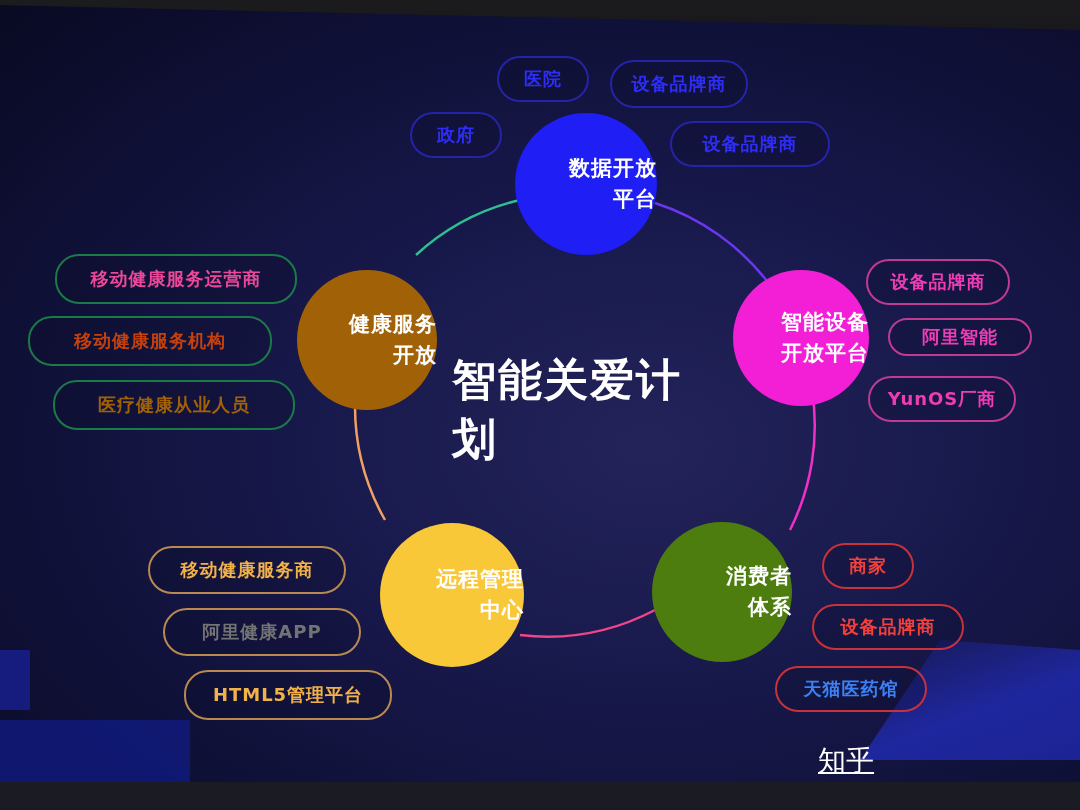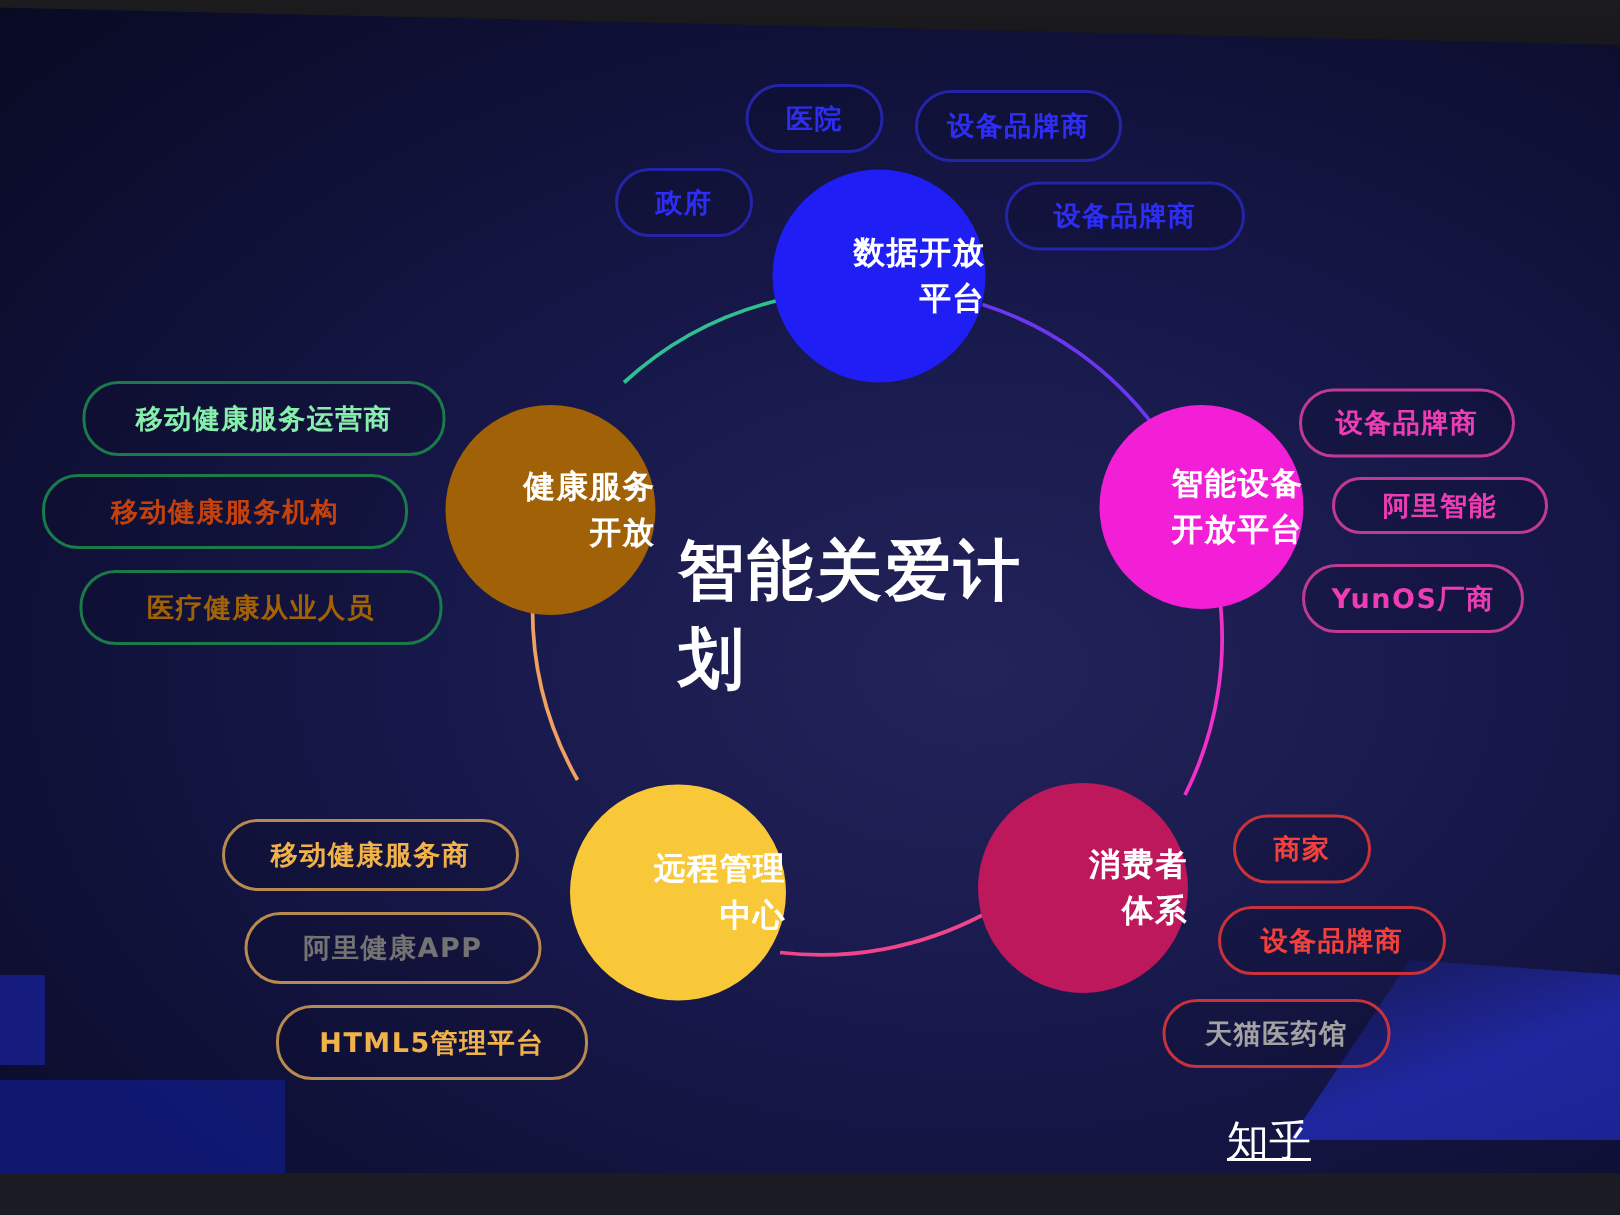--- a/index.html
+++ b/index.html
@@ -65,41 +65,41 @@
 <div class="pill" style="left:670px;top:121px;width:160px;height:46px;color:#2d2df5;border-color:#2424a8;">设备品牌商</div>
 
 <div class="node" style="left:733px;top:270px;width:136px;height:136px;background:#f21fd6;">
   <span>智能设备</span>
   <span>开放平台</span>
 </div>
 <div class="pill" style="left:866px;top:259px;width:144px;height:46px;color:#ee3db4;border-color:#c03a92;">设备品牌商</div>
 <div class="pill" style="left:888px;top:318px;width:144px;height:38px;color:#ee3db4;border-color:#c03a92;">阿里智能</div>
 <div class="pill" style="left:868px;top:376px;width:148px;height:46px;color:#ee3db4;border-color:#c03a92;">YunOS厂商</div>
 
-<div class="node" style="left:652px;top:522px;width:140px;height:140px;background:#be185d;">
+<div class="node" style="left:652px;top:522px;width:140px;height:140px;background:#4d7c0f;">
   <span>消费者</span>
   <span>体系</span>
 </div>
 <div class="pill" style="left:822px;top:543px;width:92px;height:46px;color:#f2403c;border-color:#c8323a;">商家</div>
 <div class="pill" style="left:812px;top:604px;width:152px;height:46px;color:#f2403c;border-color:#c8323a;">设备品牌商</div>
-<div class="pill" style="left:775px;top:666px;width:152px;height:46px;color:#a3a3a3;border-color:#c8323a;">天猫医药馆</div>
+<div class="pill" style="left:775px;top:666px;width:152px;height:46px;color:#3b82f6;border-color:#c8323a;">天猫医药馆</div>
 
 <div class="node" style="left:380px;top:523px;width:144px;height:144px;background:#f8c838;">
   <span>远程管理</span>
   <span>中心</span>
 </div>
 <div class="pill" style="left:148px;top:546px;width:198px;height:48px;color:#f2b24a;border-color:#b88a50;">移动健康服务商</div>
 <div class="pill" style="left:163px;top:608px;width:198px;height:48px;color:#737373;border-color:#b88a50;">阿里健康APP</div>
 <div class="pill" style="left:184px;top:670px;width:208px;height:50px;color:#f2b24a;border-color:#b88a50;">HTML5管理平台</div>
 
 <div class="node" style="left:297px;top:270px;width:140px;height:140px;background:#a16207;">
   <span>健康服务</span>
   <span>开放</span>
 </div>
-<div class="pill" style="left:55px;top:254px;width:242px;height:50px;color:#86efac;border-color:#1a7a48;">移动健康服务运营商</div>
+<div class="pill" style="left:55px;top:254px;width:242px;height:50px;color:#ec4899;border-color:#1a7a48;">移动健康服务运营商</div>
 <div class="pill" style="left:28px;top:316px;width:244px;height:50px;color:#c2410c;border-color:#1a7a48;text-align:right;">移动健康服务机构</div>
 <div class="pill" style="left:53px;top:380px;width:242px;height:50px;color:#a16207;border-color:#1a7a48;">医疗健康从业人员</div>
 
 <div class="title">智能关爱计划</div>
 
 <div class="watermark">
   <span>知乎</span>
 </div>
 
 </body></html>

